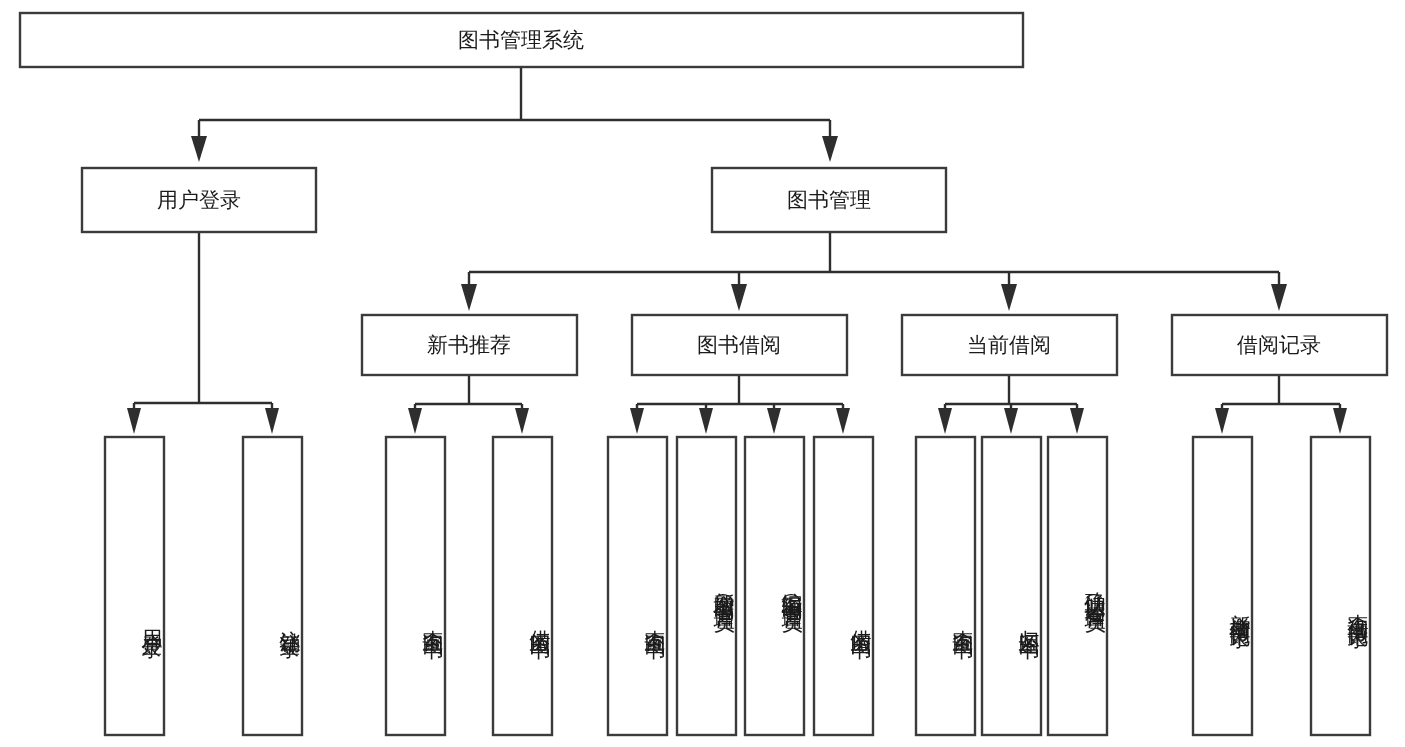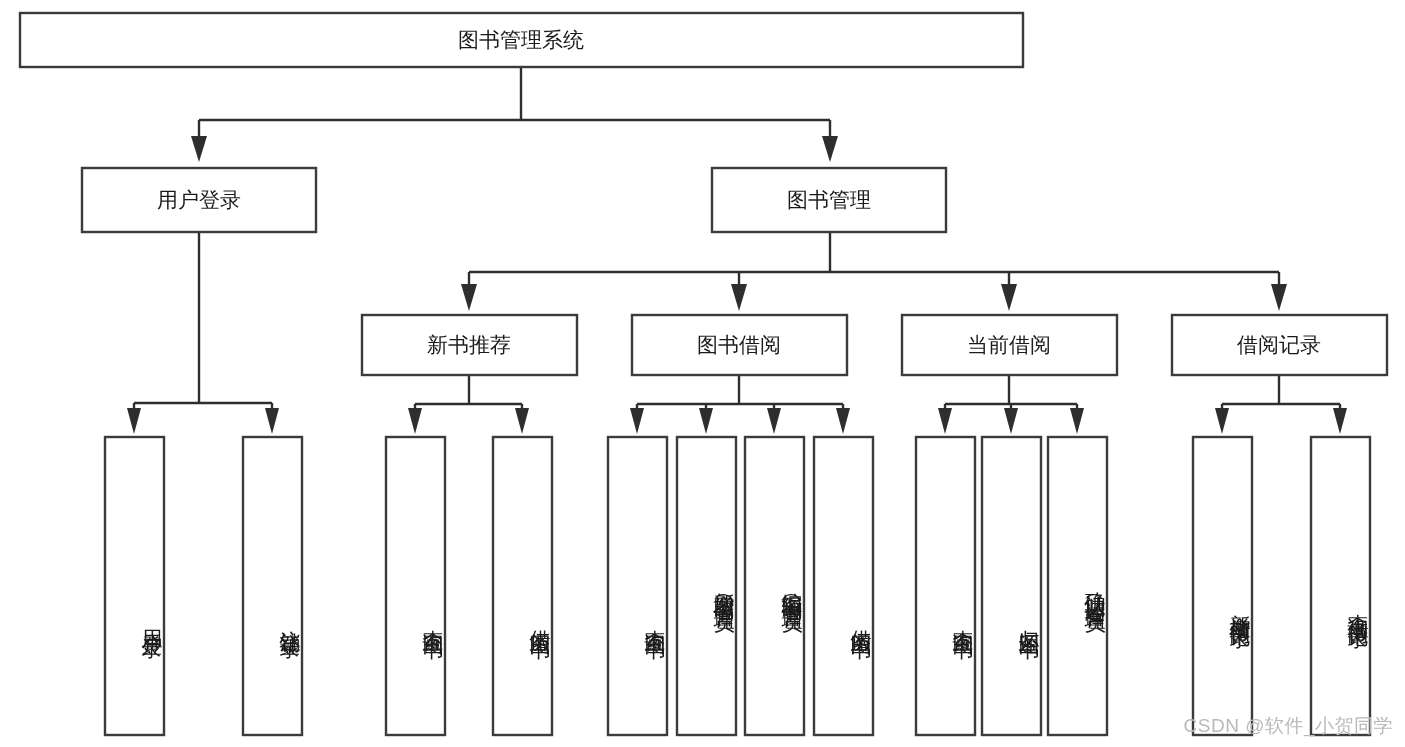--- a/index.html
+++ b/index.html
@@ -208,15 +208,14 @@
   <div class="label-vertical" style="left:745px; top:443px; width:59px; height:290px;">编辑图书（管理员）</div>
   <div class="label-vertical" style="left:814px; top:505px; width:59px; height:228px;">借阅图书</div>
 
   <div class="label-vertical" style="left:916px; top:505px; width:59px; height:228px;">查询图书</div>
   <div class="label-vertical" style="left:982px; top:505px; width:59px; height:228px;">归还图书</div>
   <div class="label-vertical" style="left:1048px; top:443px; width:59px; height:290px;">确认归还（管理员）</div>
 
   <div class="label-vertical" style="left:1193px; top:478px; width:59px; height:255px;">新增借阅记录</div>
   <div class="label-vertical" style="left:1311px; top:478px; width:59px; height:255px;">查询借阅记录</div>
 
-  <div class="watermark">CSDN @软件_小贺同学</div>
 
 </div>
 
 </body></html>

